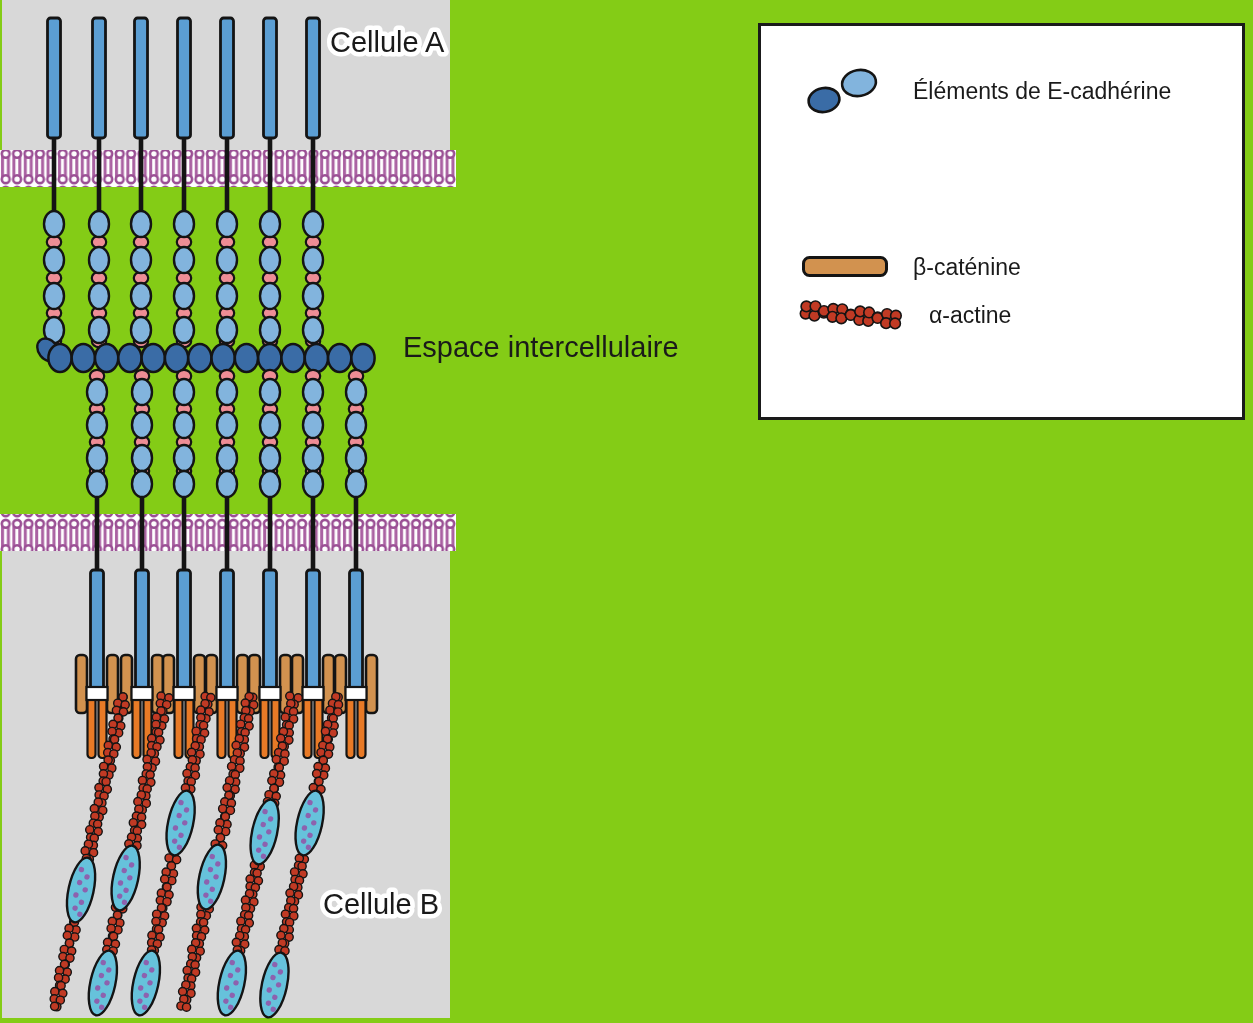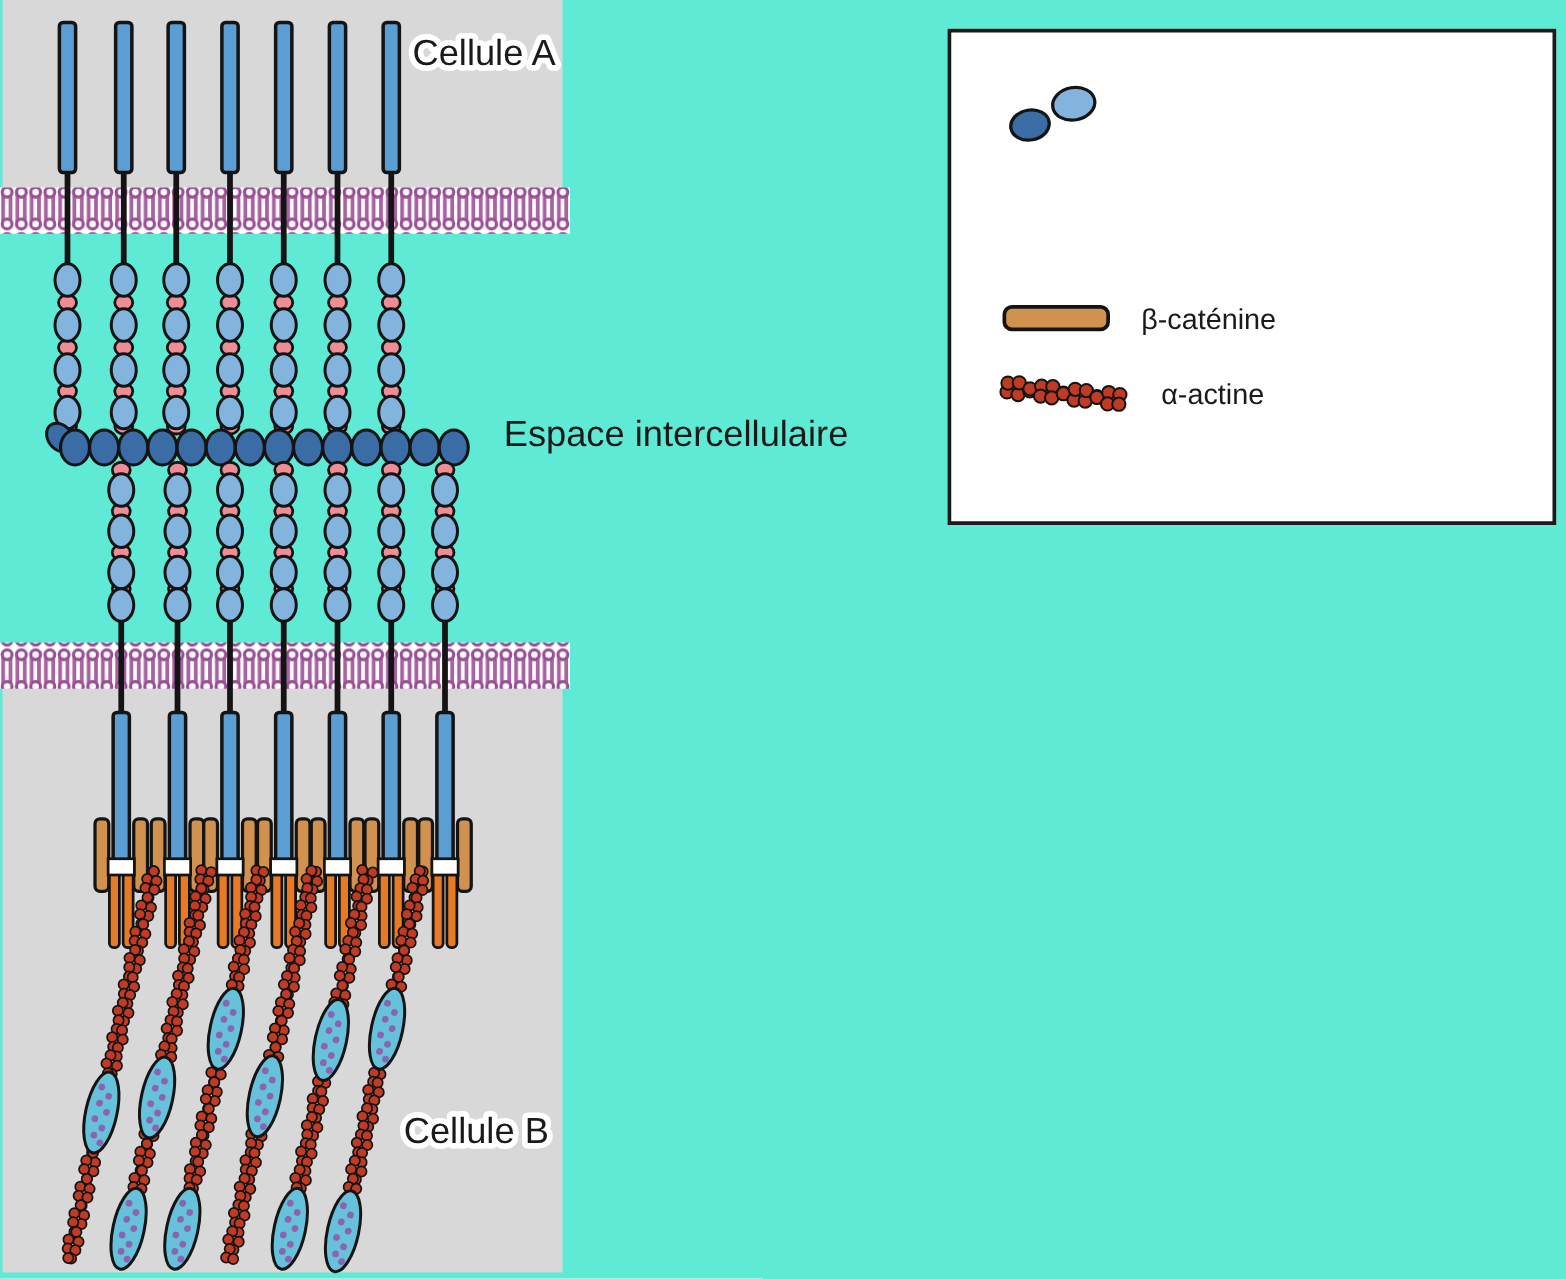--- a/index.html
+++ b/index.html
@@ -1,16 +1,16 @@
 <!DOCTYPE html>
 <html><head>
 <meta charset="utf-8">
 <style>
   html,body{margin:0;padding:0;background:#ffffff;}
-  .stage{position:relative;width:1253px;height:1023px;background:#5eead4;
+  .stage{position:relative;width:1253px;height:1023px;background:#84cc16;
          font-family:"Liberation Sans",sans-serif;overflow:hidden;}
   #diagram-svg{position:absolute;left:0;top:0;}
   .legend{position:absolute;left:758px;top:23px;width:487px;height:397px;
           border:3px solid #1a1a1a;background:#ffffff;box-sizing:border-box;}
   .legend-row{position:absolute;left:36px;right:6px;height:50px;display:flex;align-items:center;}
   .legend-icon{flex:0 0 96px;display:flex;justify-content:center;align-items:center;}
   .legend-label{margin-left:20px;font-size:23px;color:#1a1a1a;white-space:nowrap;}
   svg text{font-family:"Liberation Sans",sans-serif;}
 </style>
 </head>
@@ -771,25 +771,26 @@
 
   <div class="legend">
 
     <div class="legend-row" style="top:40px">
       <span class="legend-icon">
         <svg width="96" height="58" viewBox="0 0 96 58">
           <ellipse cx="27" cy="38" rx="15.5" ry="12" transform="rotate(-10 27 38)" stroke="#141414" stroke-width="2.6" fill="#3a6ca6"></ellipse>
           <ellipse cx="62" cy="21" rx="17" ry="13" transform="rotate(-10 62 21)" stroke="#141414" stroke-width="2.6" fill="#82b4dd"></ellipse>
         </svg>
       </span>
+      <span class="legend-label">Éléments de E-cadhérine</span>
     </div>
 
 
 
-    <div class="legend-row" style="top:204px">
+    <div class="legend-row" style="top:216px">
       <span class="legend-icon">
         <svg width="88" height="24" viewBox="0 0 88 24">
           <rect x="2.5" y="2.5" width="83" height="18" rx="6" stroke="#141414" stroke-width="3" fill="#d2924f"></rect>
         </svg>
       </span>
       <span class="legend-label">β-caténine</span>
     </div>
 
     <div class="legend-row" style="top:264px">
       <span class="legend-icon">

